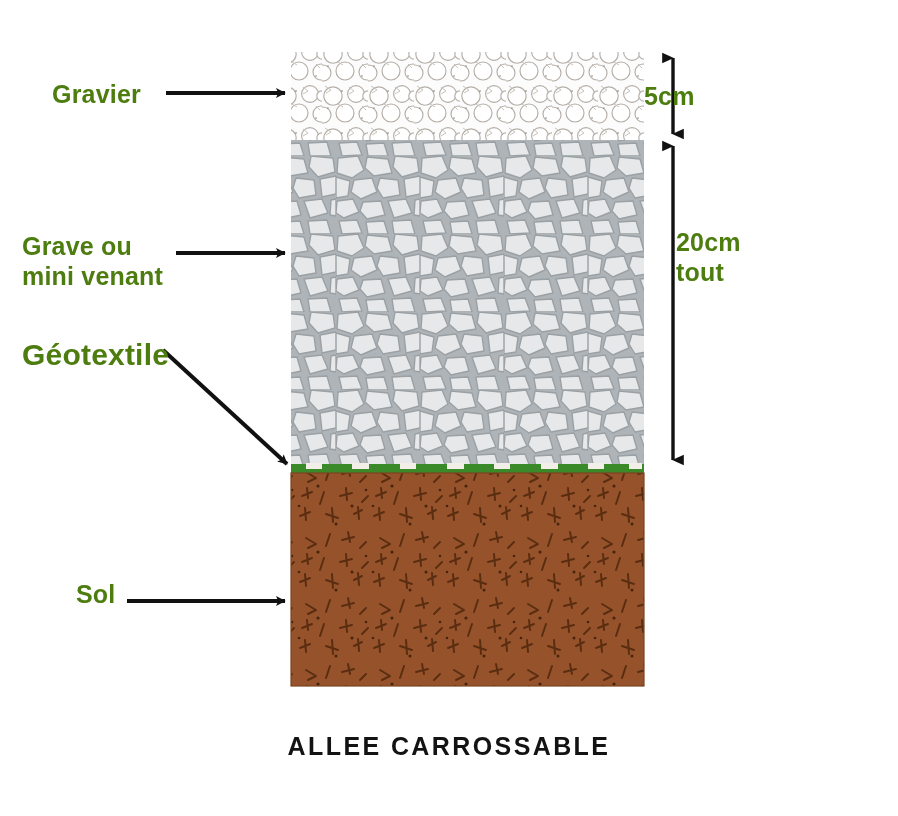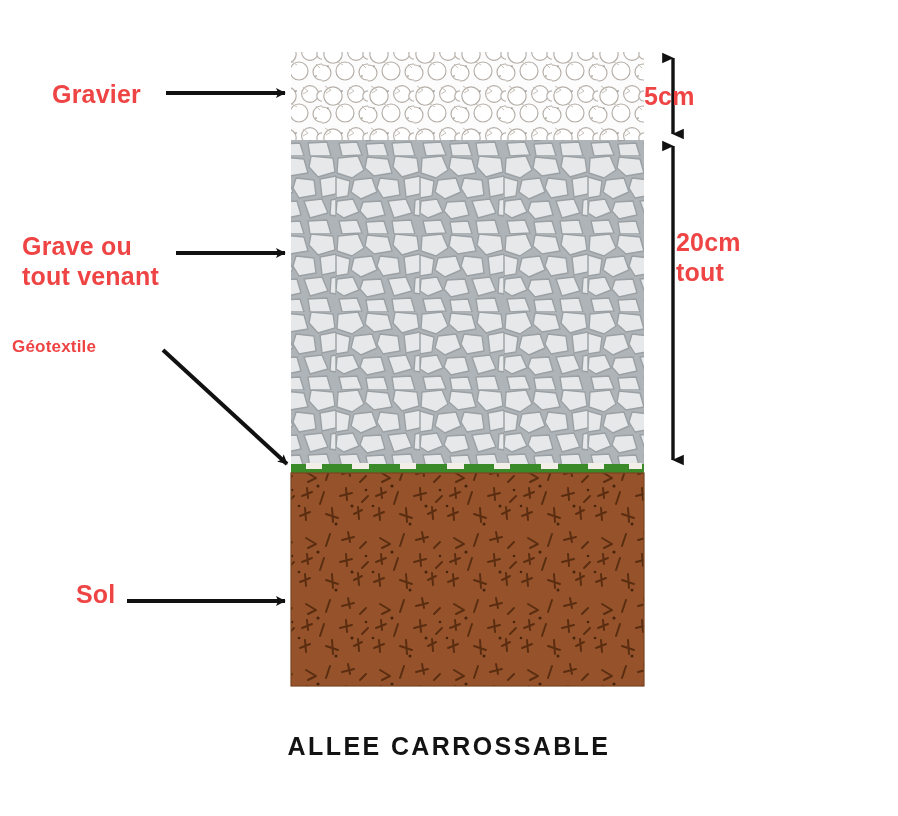--- a/index.html
+++ b/index.html
@@ -8,28 +8,28 @@
     font-family:"Liberation Sans", sans-serif;
     color:#111111;
     -webkit-font-smoothing:antialiased;
   }
   #diagram{position:absolute;left:0;top:0;width:898px;height:816px;}
 
   
   .lbl{
     position:absolute;
     font-weight:bold;
-    color:#ef4444;
+    color:#4d7c0f;
     letter-spacing:.2px;
     white-space:pre;
     line-height:1.18;
   }
   #label-gravier{left:52px;  top:80px;  font-size:25px;}
   #label-grave{  left:22px;  top:232px; font-size:25px;}
-  #label-geotextile{left:12px;top:337px; font-size:17px;}
+  #label-geotextile{left:22px;top:337px; font-size:30px;}
   #label-sol{    left:76px;  top:580px; font-size:25px;}
 
   #dim-5cm{   left:644px; top:82px;  font-size:25px;}
   #dim-20cm{  left:676px; top:228px; font-size:25px;}
 
   #caption{
     position:absolute;left:0;top:732px;width:898px;
     text-align:center;font-size:25px;font-weight:bold;
     letter-spacing:2.4px;color:#131313;
   }
@@ -159,21 +159,21 @@
 
   <g stroke="#111111" stroke-width="3.4" fill="none">
     <line x1="673" y1="58" x2="673" y2="134" marker-start="url(#dim-up)" marker-end="url(#dim-down)"></line>
     <line x1="673" y1="146" x2="673" y2="460" marker-start="url(#dim-up)" marker-end="url(#dim-down)"></line>
   </g>
 </svg>
 
 <div class="lbl" id="label-gravier">Gravier</div>
 
 <div class="lbl" id="label-grave">Grave ou
-tout venant</div>
+mini venant</div>
 
 <div class="lbl" id="label-geotextile">Géotextile</div>
 
 <div class="lbl" id="label-sol">Sol</div>
 
 <div class="lbl" id="dim-5cm">5cm</div>
 
 <div class="lbl" id="dim-20cm">20cm
 tout</div>
 

